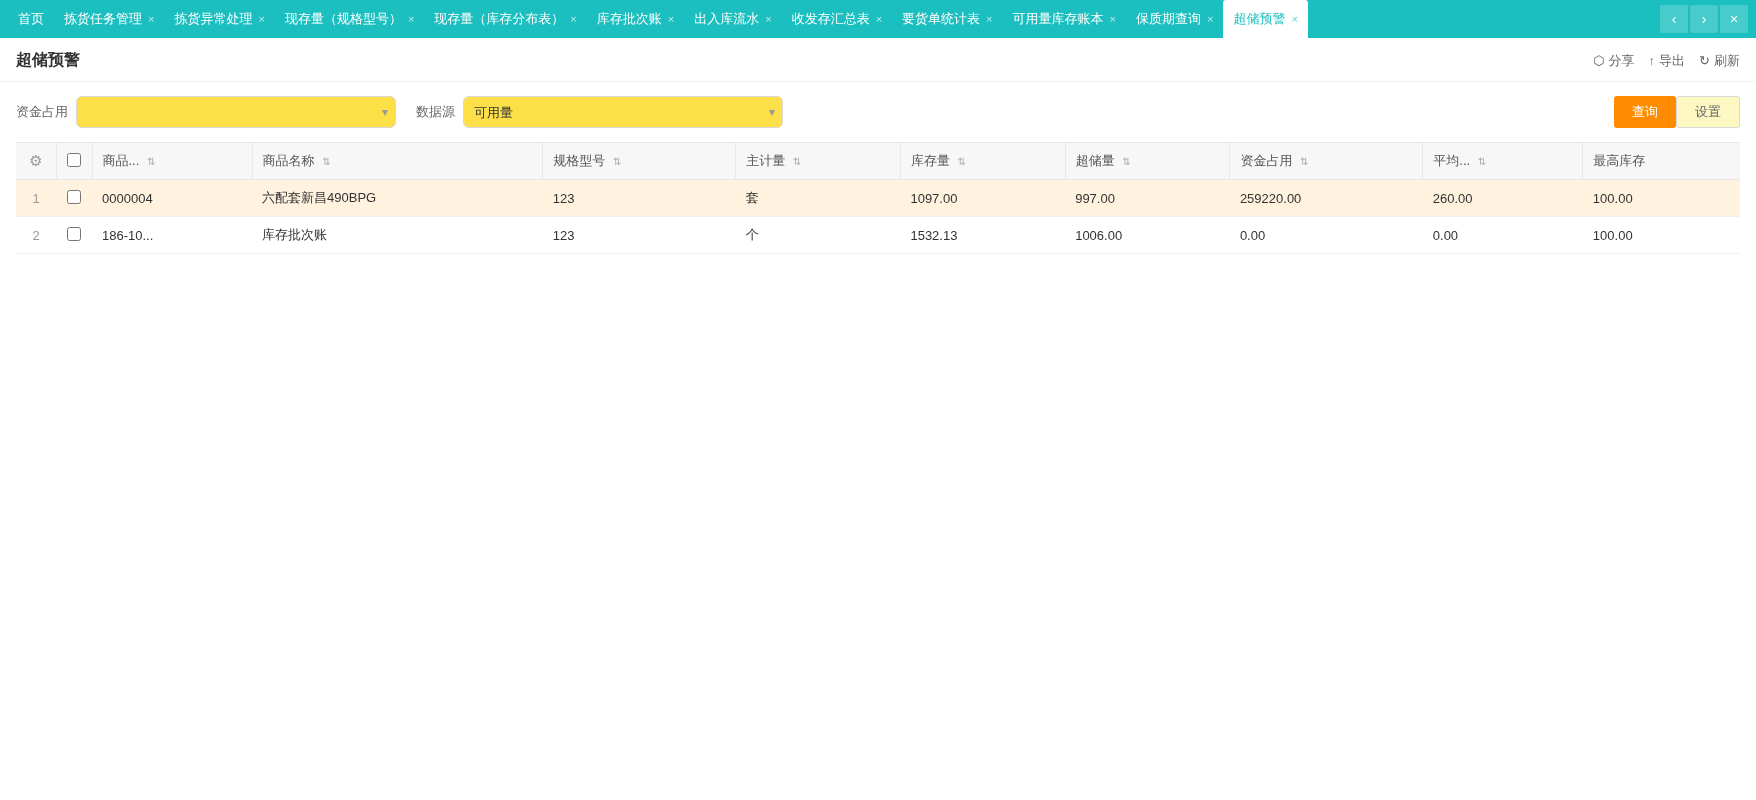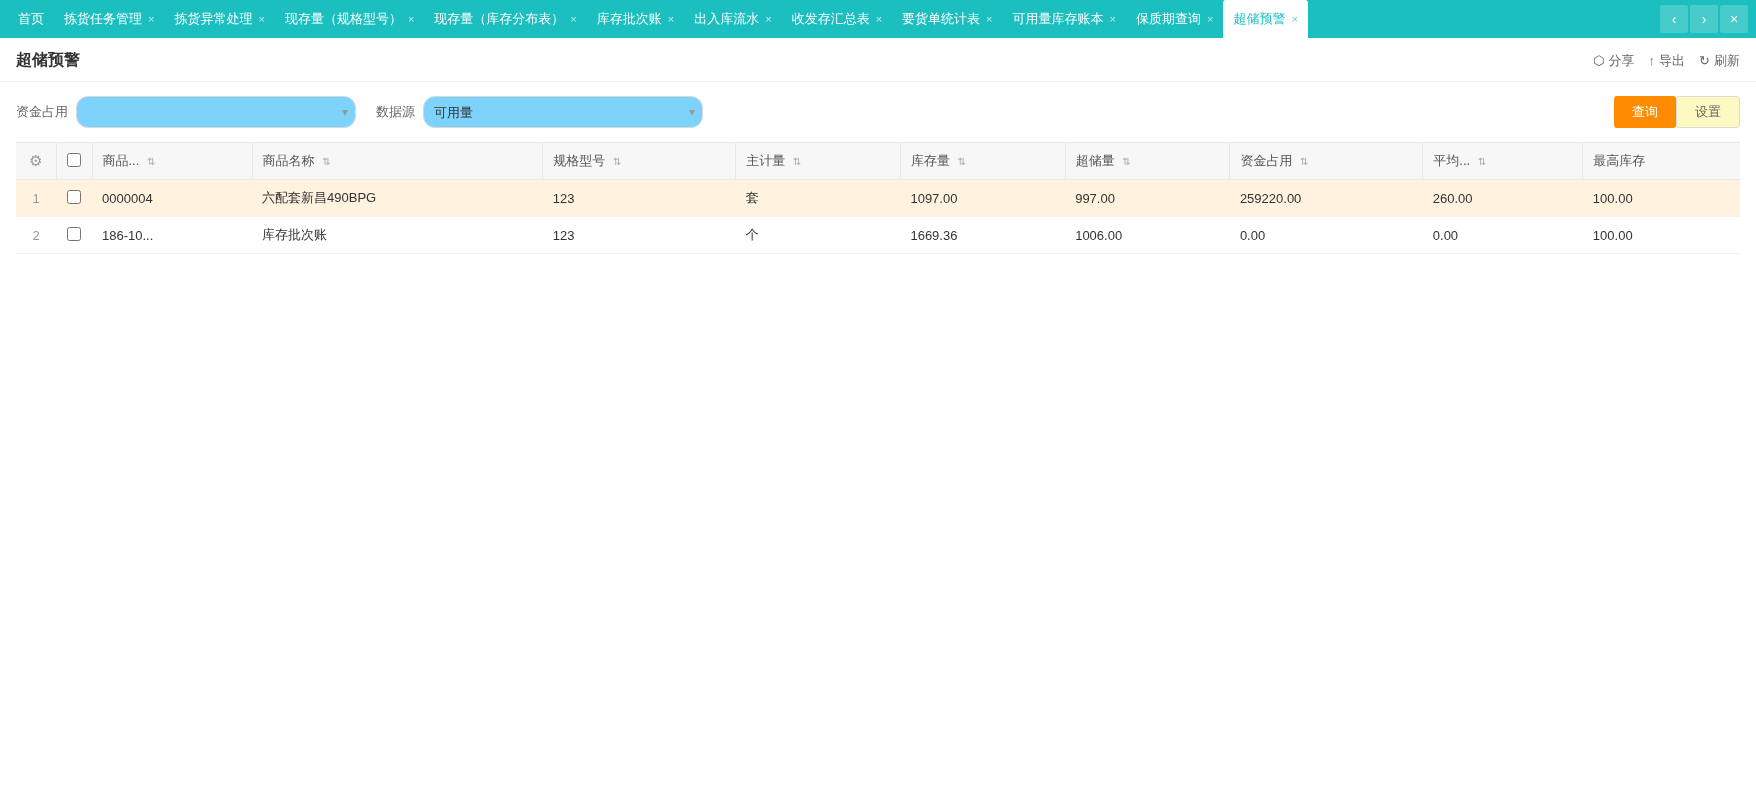--- a/index.html
+++ b/index.html
@@ -99,28 +99,28 @@
       display: flex;
       align-items: center;
       gap: 8px;
     }
     .filter-label {
       color: #666;
       font-size: 13px;
       white-space: nowrap;
     }
     .filter-select {
-      width: 280px;
+      width: 320px;
       height: 32px;
       border: 1px solid #d9d9d9;
-      border-radius: 12px;
+      border-radius: 6px;
       padding: 0 28px 0 10px;
       font-size: 13px;
       color: #333;
-      background: #7dd3fc;
+      background: #fde047;
       appearance: none;
       cursor: pointer;
       position: relative;
     }
     .filter-select-wrapper {
       position: relative;
       display: inline-block;
     }
     .filter-select-wrapper .chevron {
       position: absolute;
@@ -391,21 +391,21 @@
   </tr>
           <tr>
     <td class="col-index">2</td>
     <td class="col-checkbox">
       <input type="checkbox" style="">
     </td>
     <td>186-10...</td>
     <td>库存批次账</td>
     <td>123</td>
     <td>个</td>
-    <td>1669.36</td>
+    <td>1532.13</td>
     <td>1006.00</td>
     <td>0.00</td>
     <td>0.00</td>
     <td>100.00</td>
   </tr>
         </tbody>
     </table>
   </div>
 
 </div>

